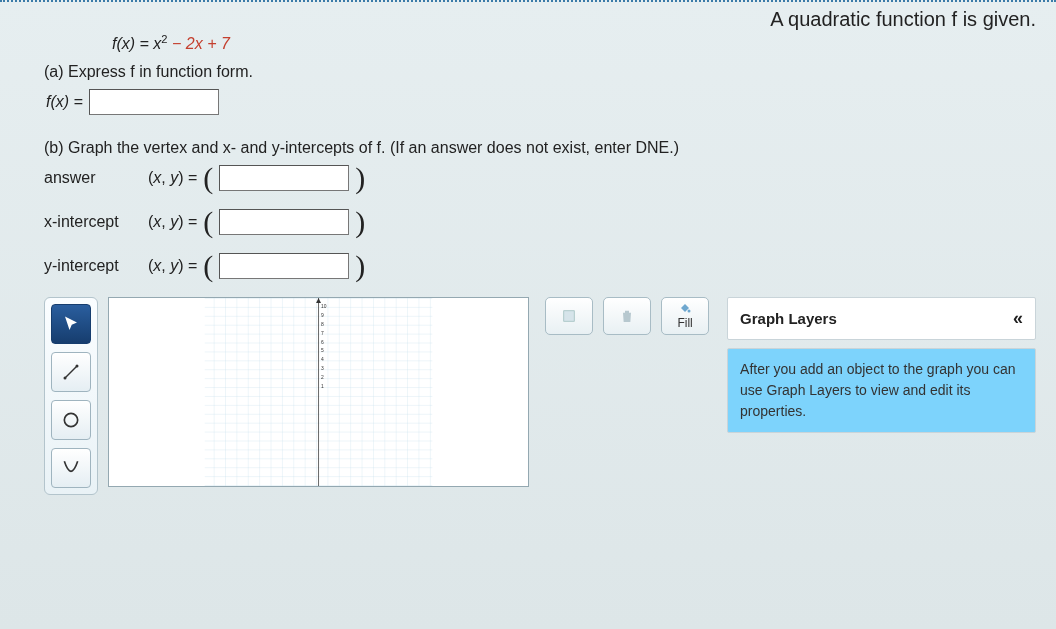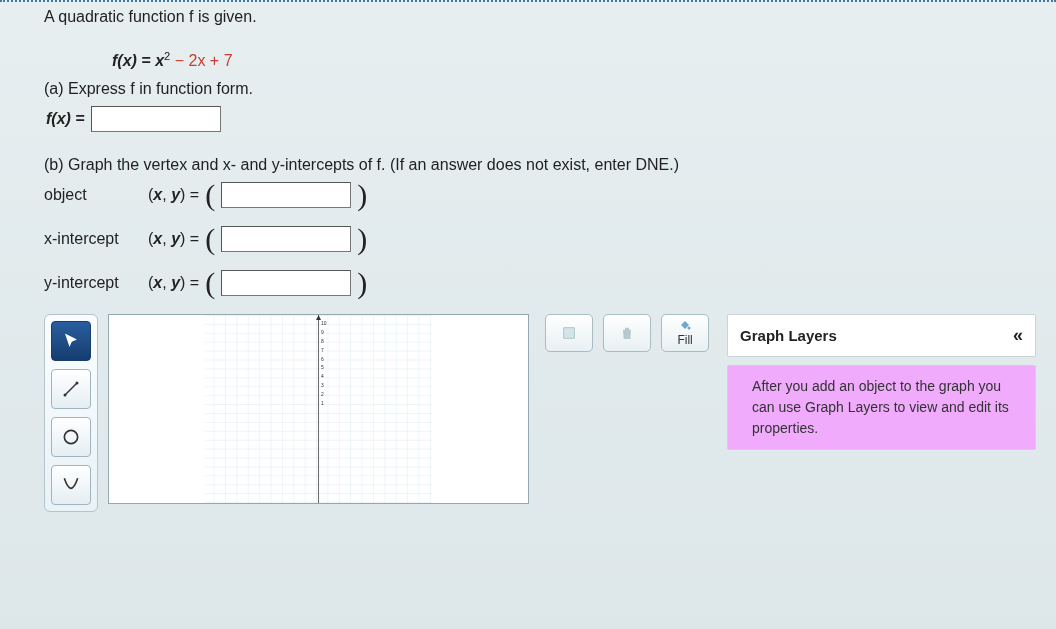--- a/index.html
+++ b/index.html
@@ -15,24 +15,24 @@
     position: relative;
   }
   .dotborder {
     border-top: 2px dotted #3a7ba8;
     width: 100%;
     height: 0;
   }
   .page {
     padding: 6px 20px 0 44px;
   }
-  .intro { font-size: 16px; margin-bottom: 24px; }
-  .italic { font-style: italic; font-weight: bold; }
+  .intro { font-size: 20px; margin-bottom: 2px; text-align: right; }
+  .italic { font-style: italic; }
   .funcdef { padding-left: 68px; font-size: 16px; margin-bottom: 10px; }
-  .red { color: #c43f2e; }
+  .red { color: #c43f2e; font-style: italic; }
   .part { font-size: 16px; margin-bottom: 8px; }
   .eq-row { display:flex; align-items:center; gap:6px; margin: 6px 0 24px 0; }
   .eq-row .label { min-width: 98px; font-size:16px; }
   .blank-input {
     display:inline-block;
     height: 26px;
     width: 130px;
     background:#fff;
     border:1px solid #777;
     border-top-color:#555;
@@ -107,24 +107,24 @@
     padding:10px 12px;
     display:flex;
     align-items:center;
     justify-content:space-between;
     font-weight:bold;
     font-size:15px;
     margin-bottom:8px;
   }
   .chev { font-size:18px; font-weight:bold; cursor:pointer; }
   .layers-body {
-    background:#f0abfc;
+    background:#7dd3fc;
     border:1px solid #c9d4d9;
     border-radius:2px;
-    padding:10px 24px;
+    padding:10px 12px;
     font-size:14px;
     line-height:1.5;
     color:#333;
   }
   sup { font-size:0.7em; }
 </style>
 </head>
 <body>
 
 <div class="dotborder"></div>
@@ -146,21 +146,21 @@
     <span class="small-eq italic">f(x) =</span>
     <span class="blank-input"></span>
   </div>
 
   <div class="part">
     <span>(b) Graph the vertex and x- and y-intercepts of f. (If an answer does not exist, enter DNE.)</span>
   </div>
 
   <div class="section-b-rows">
     <div class="eq-row">
-      <span class="label">object</span>
+      <span class="label">answer</span>
       <span class="small-eq">(<span class="italic">x</span>, <span class="italic">y</span>) =</span>
       <span class="paren">(</span>
       <span class="blank-input"></span>
       <span class="paren">)</span>
     </div>
     <div class="eq-row">
       <span class="label">x-intercept</span>
       <span class="small-eq">(<span class="italic">x</span>, <span class="italic">y</span>) =</span>
       <span class="paren">(</span>
       <span class="blank-input"></span>

